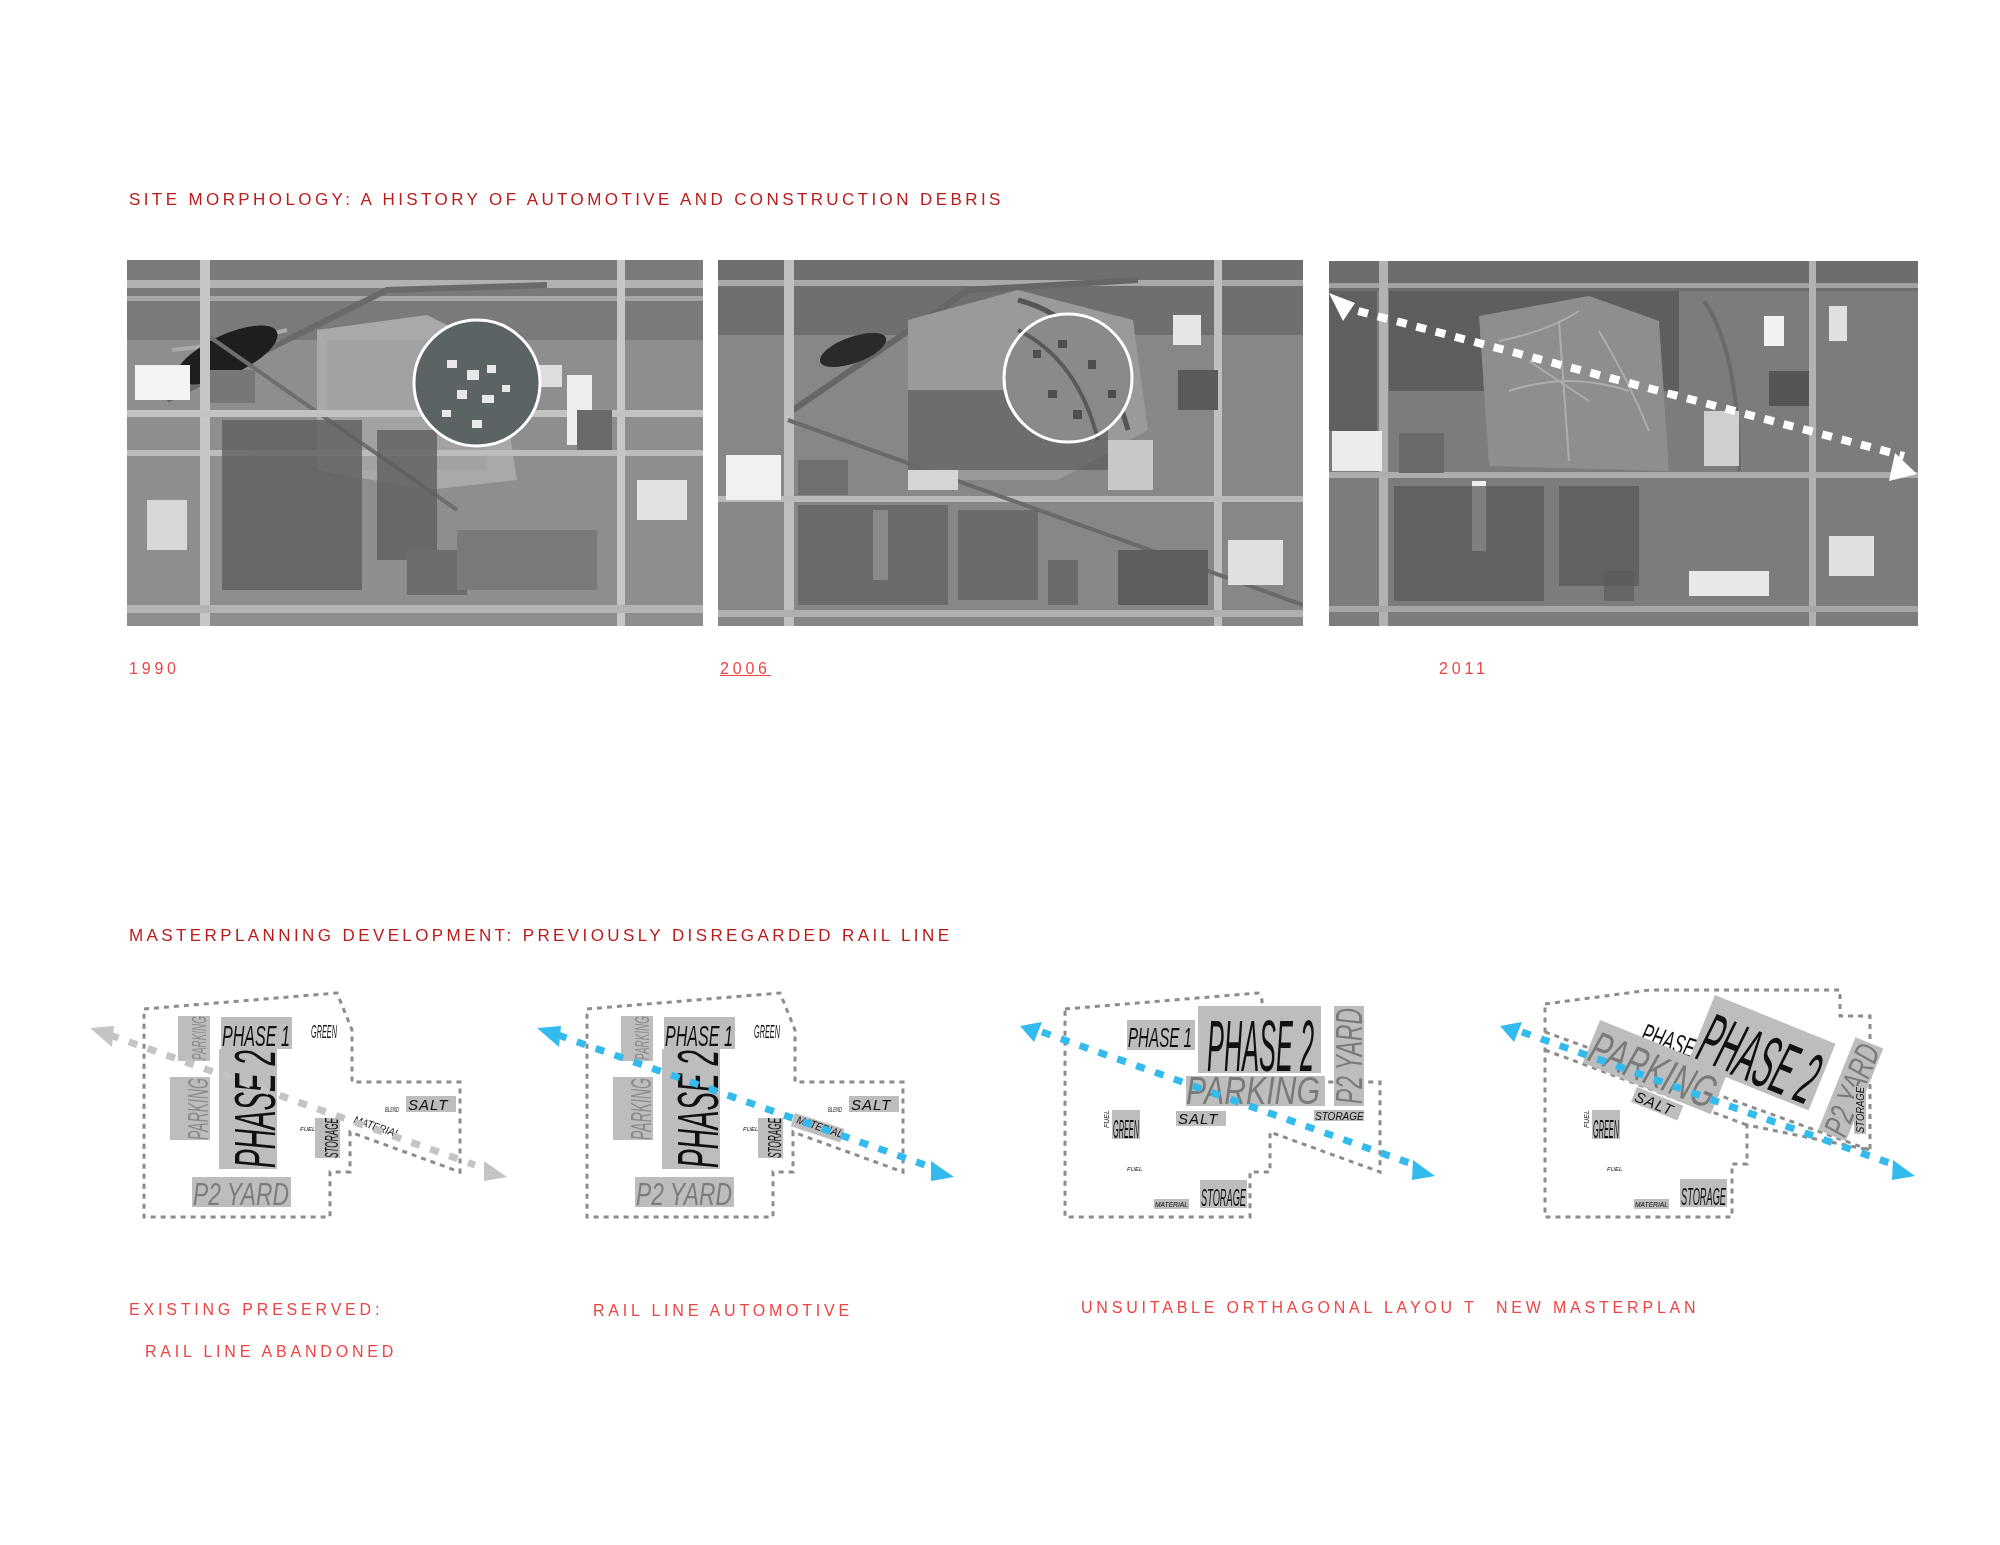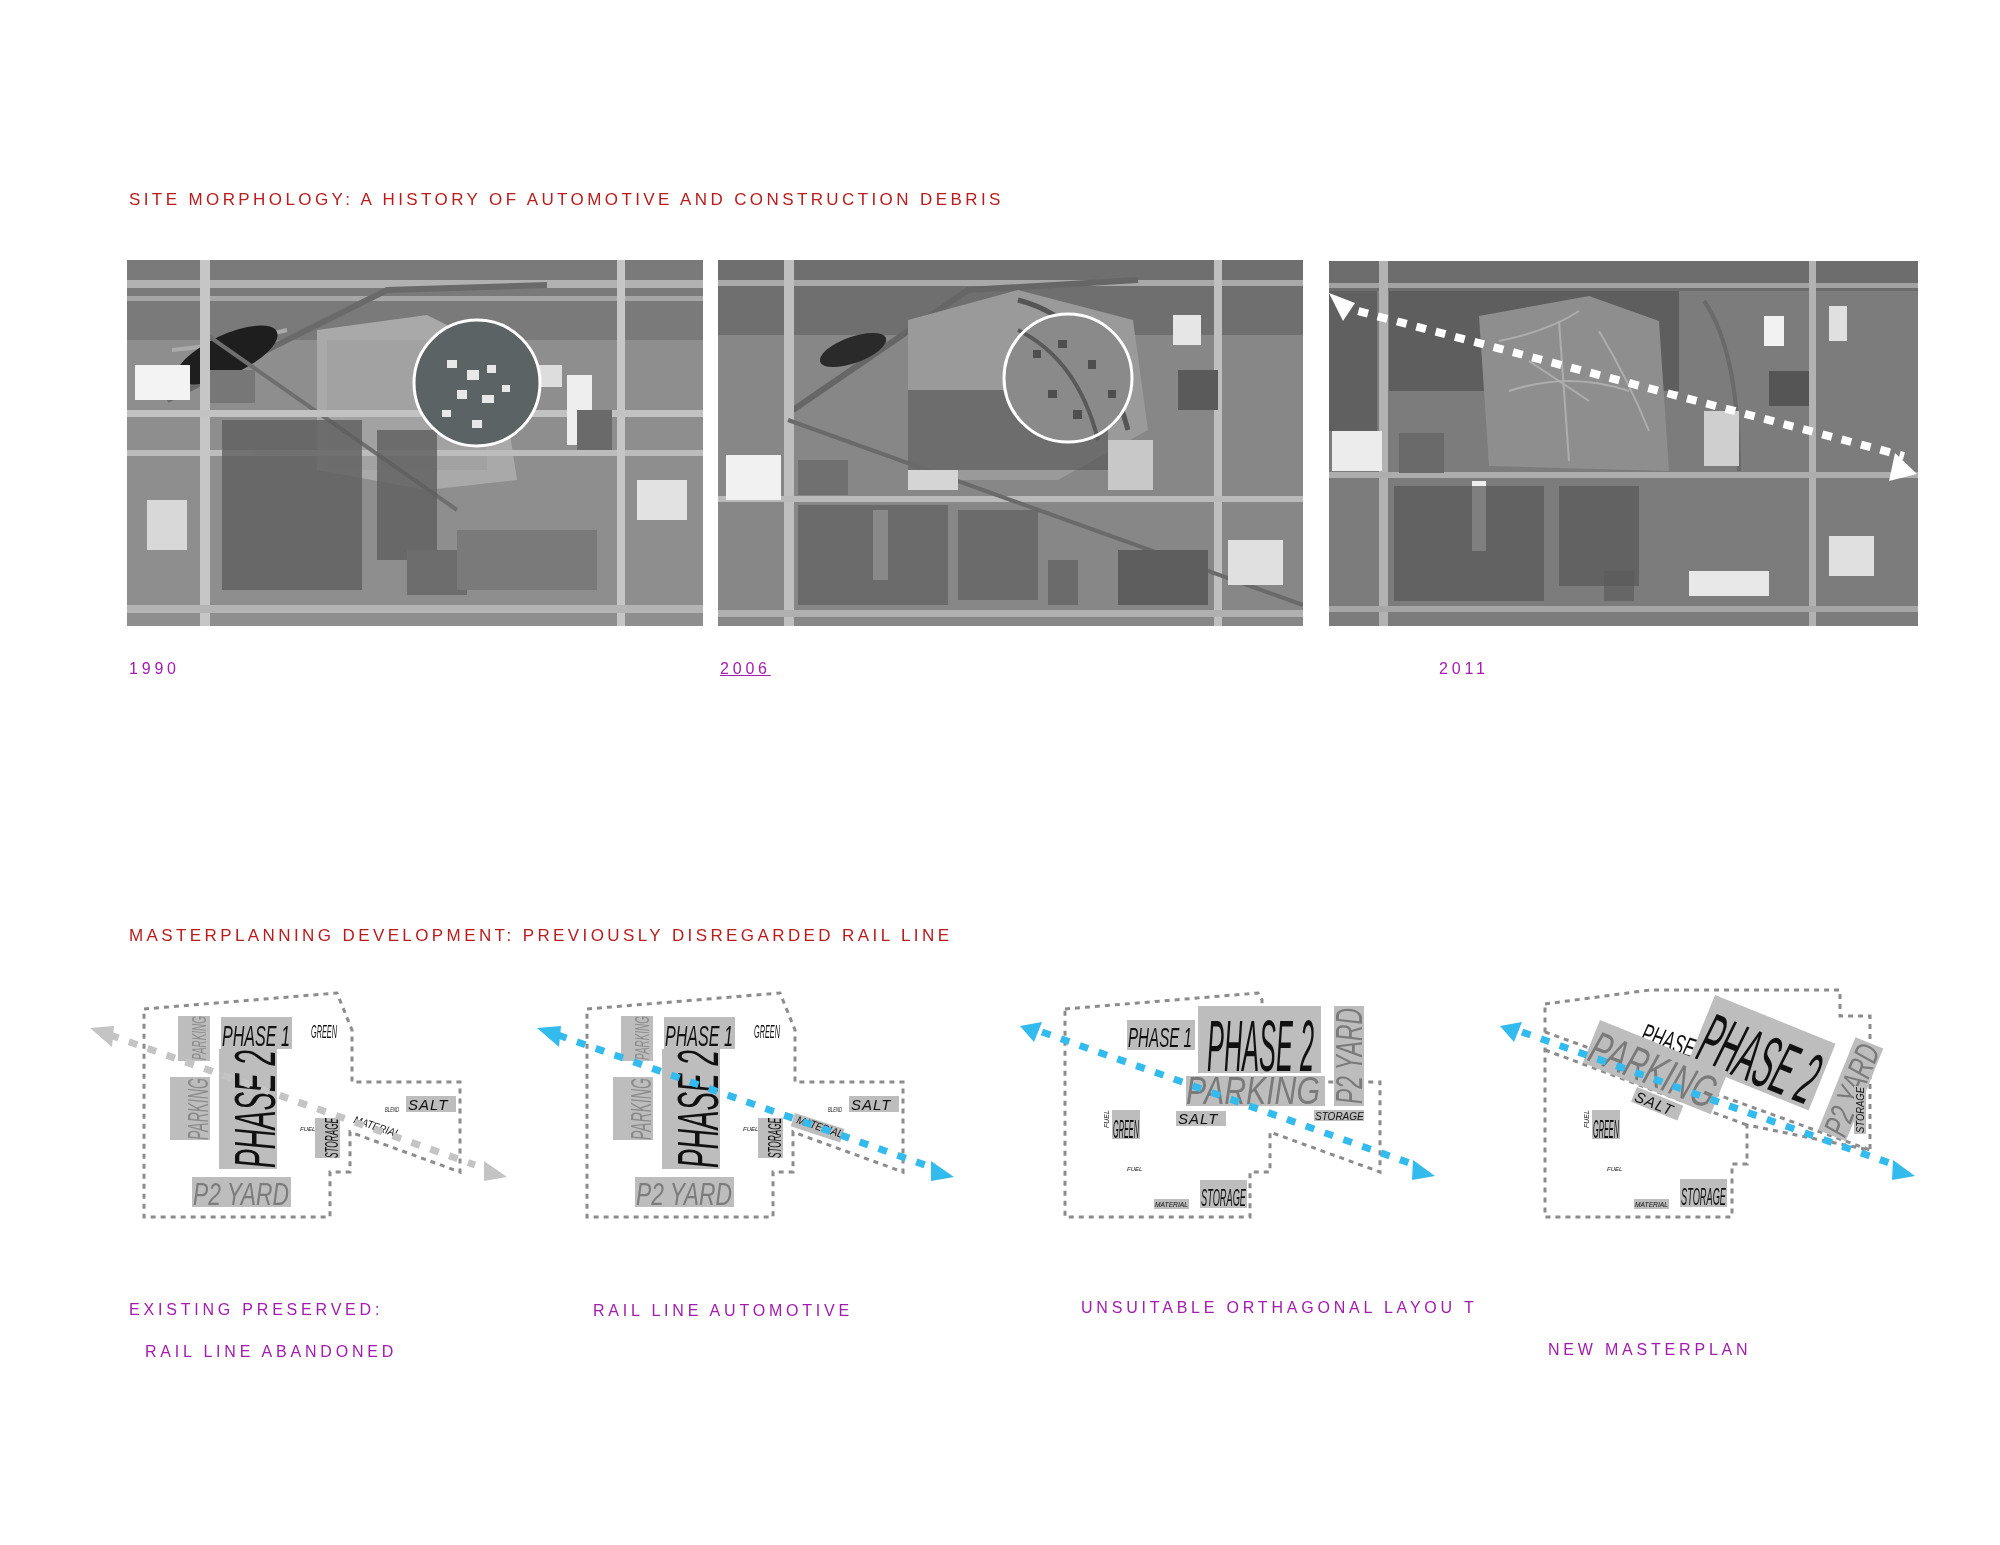--- a/index.html
+++ b/index.html
@@ -1,18 +1,18 @@
 <!DOCTYPE html>
 <html><head>
 <meta charset="utf-8">
 <style>
   html, body { margin: 0; padding: 0; background: #ffffff; }
   body { width: 2000px; height: 1545px; position: relative; overflow: hidden; font-family: "Liberation Sans", "DejaVu Sans", sans-serif; }
   .heading { position: absolute; left: 129px; font-size: 17px; letter-spacing: 3.4px; color: #b91c1c; white-space: nowrap; font-weight: normal; }
-  .caption { position: absolute; font-size: 16px; letter-spacing: 3.8px; color: #a21caf; white-space: nowrap; }
+  .caption { position: absolute; font-size: 16px; letter-spacing: 3.8px; color: #ef4444; white-space: nowrap; }
   .photo { position: absolute; overflow: hidden; }
   .photo svg { display: block; }
   .diagram { position: absolute; font-style: italic; }
   .diagram svg { display: block; overflow: visible; }
 </style>
 </head>
 <body>
 
 <div class="heading" style="top:190px;">SITE MORPHOLOGY: A HISTORY OF AUTOMOTIVE AND CONSTRUCTION DEBRIS</div>
 
@@ -303,13 +303,13 @@
       <polygon points="0,36 22,32 14,52" fill="#33bbee"></polygon>
       <polygon points="415,186 393,170 392,190" fill="#33bbee"></polygon>
     </g>
   </svg>
 </div>
 
 <div class="caption" style="left:129px; top:1301px;">EXISTING  PRESERVED:</div>
 <div class="caption" style="left:129px; top:1343px;margin-left:16px;">RAIL LINE ABANDONED</div>
 <div class="caption" style="left:593px; top:1302px;">RAIL LINE AUTOMOTIVE</div>
 <div class="caption" style="left:1081px; top:1299px;">UNSUITABLE ORTHAGONAL LAYOU T</div>
-<div class="caption" style="left:1548px; top:1299px;margin-top:42px;">NEW MASTERPLAN</div>
+<div class="caption" style="left:1496px; top:1299px;">NEW MASTERPLAN</div>
 
 </body></html>

